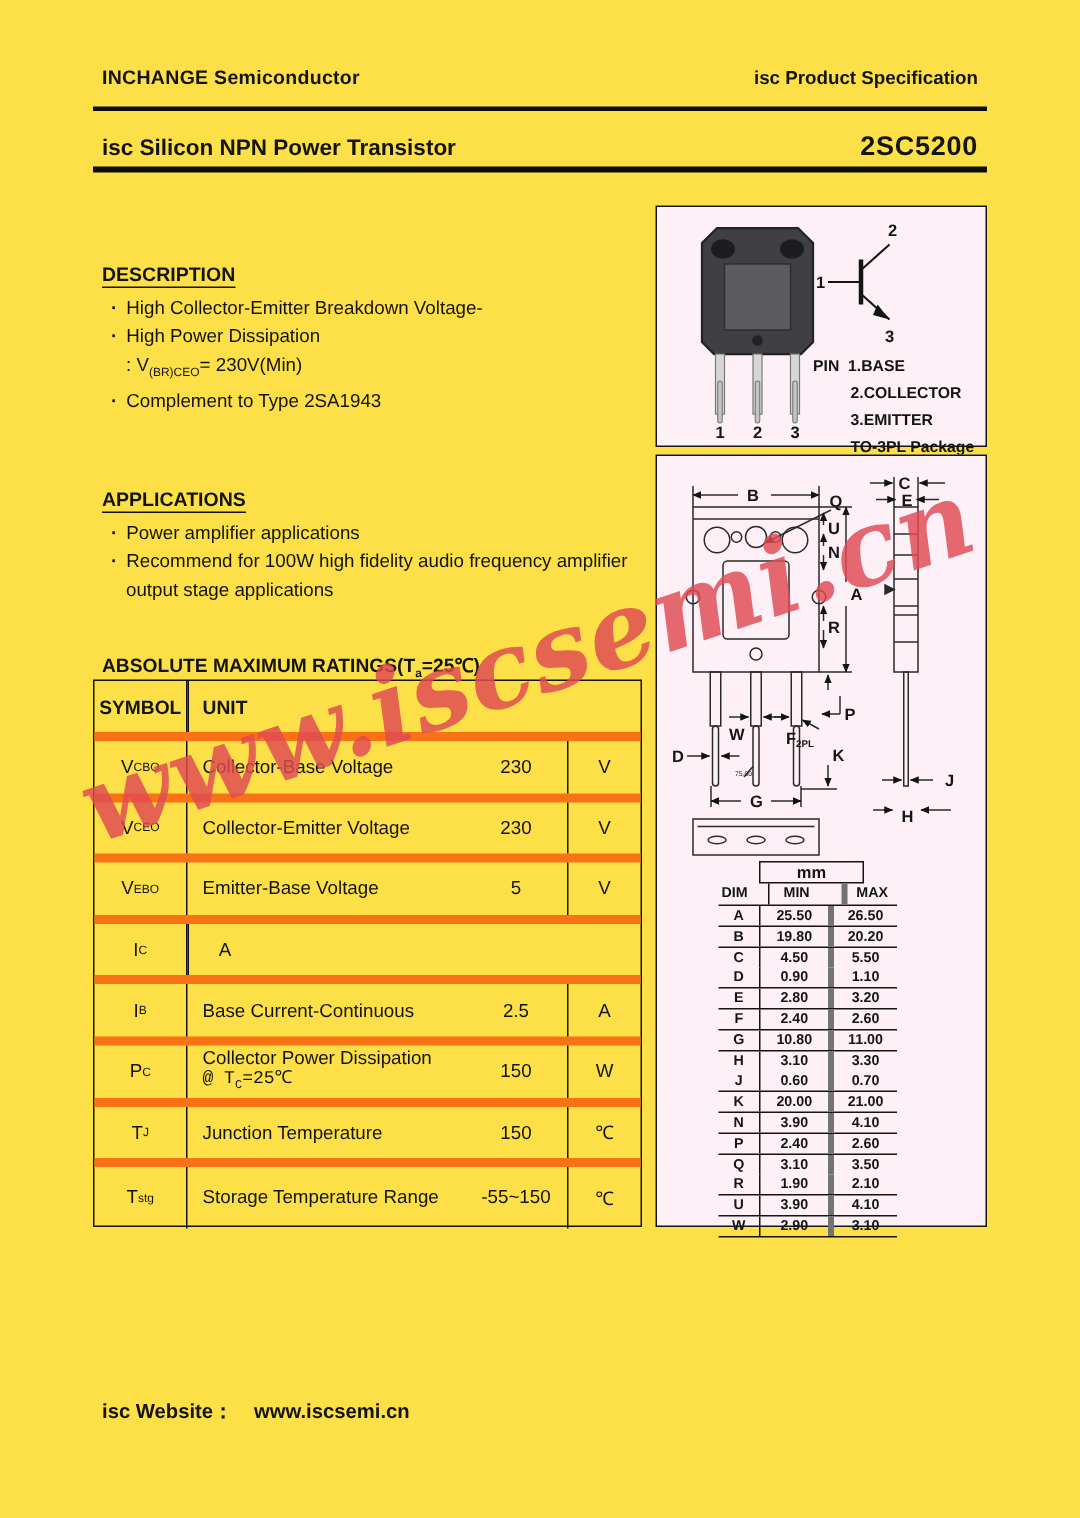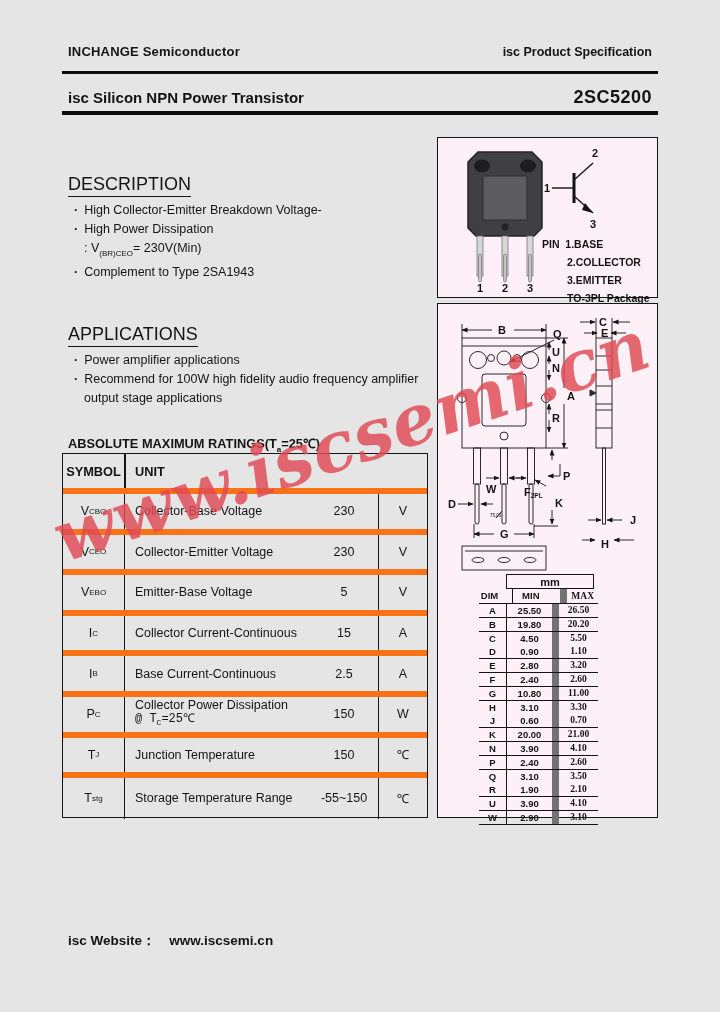--- a/index.html
+++ b/index.html
@@ -1,31 +1,31 @@
 <!DOCTYPE html>
 <html><head>
 <meta charset="utf-8">
 <style>
   html,body { margin:0; padding:0; }
   .page {
     position:relative; width:720px; height:1012px;
-    background:#e5e5e5; color:#141414;
+    background:#fde047; color:#141414;
     font-family:"Liberation Sans", sans-serif;
     overflow:hidden;
   }
   .abs { position:absolute; }
   .rule { position:absolute; left:62px; width:596px; background:#0d0d0d; }
   .hdr-row { position:absolute; left:68px; width:584px; display:flex; justify-content:space-between; align-items:baseline; }
   .company { font-weight:bold; font-size:13px; letter-spacing:.2px; }
   .spec { font-weight:bold; font-size:12.5px;padding-left:32px; }
   .brand { font-weight:bold; }
   .doc-title { font-weight:bold; font-size:15px; }
   .part-no { font-weight:bold; font-size:18px; letter-spacing:.5px; }
 
-  .sec-head { font-weight:normal; font-size:18px; display:inline-block;
+  .sec-head { font-weight:bold; font-size:13px; display:inline-block;
     border-bottom:1.4px solid #141414; padding-bottom:1px; }
   .blist { font-size:12.5px; line-height:19px; margin-top:4px; }
   .bl-item { padding-left:6px; }
   .bullet { font-weight:bold; margin-right:6px; }
   .cont { padding-left:16px; }
   sub { font-size:8px; }
 
   
   .rt-head-title { position:absolute; left:68px; top:434px; font-weight:bold; font-size:12.8px; }
   .rt { position:absolute; left:62px; top:453px; width:366px; height:365px;
@@ -48,26 +48,26 @@
   .legend { position:absolute; left:104px; top:97px; font-size:10.5px; font-weight:bold; line-height:18px; white-space:nowrap; }
   .legend .ind { padding-left:25px; }
   .dl { font-family:"Liberation Sans",sans-serif; font-size:11px; font-weight:bold; fill:#141414; }
   .dls { font-size:6.5px; }
   .tiny { font-size:4.5px; font-weight:normal; }
 
   
   .dimt { position:absolute; left:41px; top:270px; width:119px; font-weight:bold; color:#141414; }
   .dim-mm-row { display:flex; height:15px; }
   .dim-empty { width:27px; }
-  .dim-mm { width:88px; box-sizing:border-box; border:1px solid #141414; text-align:center; font-size:11px; line-height:14px; }
+  .dim-mm { width:70px; box-sizing:border-box; border:1px solid #141414; text-align:center; font-size:11px; line-height:14px; }
   .dim-hrow { display:flex; height:14px; border-bottom:1px solid #141414; font-size:9.5px; }
   .dim-hrow > div, .dim-row > div { box-sizing:border-box; text-align:center; }
   .d-c0 { width:27px; }
   .d-c1 { width:46px; border-left:1px solid #141414; }
-  .d-c2 { width:46px; border-left:7px solid #737373;font-family:Liberation Serif, serif; }
+  .d-c2 { width:46px; border-left:4px solid #737373; }
   .dim-row { display:flex; height:13px; font-size:9.5px; line-height:13px; border-bottom:1px solid #141414; }
   .dim-body .dim-row:nth-child(3),
   .dim-body .dim-row:nth-child(8),
   .dim-body .dim-row:nth-child(13) { border-bottom:none; }
   .dim-hrow { line-height:14px;gap:12px; }
 
   .watermark {
     position:absolute; left:56px; top:498px; z-index:60;
     font-family:"DejaVu Serif", serif; font-style:italic; font-weight:bold;
     font-size:70px; letter-spacing:1px; white-space:nowrap;
@@ -161,27 +161,20 @@
           </div>
           <div class="c-val">5</div>
         </div>
         <div class="c-unit">V</div>
       </div>
         <div class="rt-row">
         <div class="c-sym">
             <span>I</span>
             <sub>C</sub>
           </div>
-        <div class="c-pv">
-          <div class="c-param">
-            <div>Collector Current-Continuous</div>
-            <div class="p2"><span></span><sub></sub><span></span></div>
-          </div>
-          <div class="c-val">15</div>
-        </div>
         <div class="c-unit">A</div>
       </div>
         <div class="rt-row">
         <div class="c-sym">
             <span>I</span>
             <sub>B</sub>
           </div>
         <div class="c-pv">
           <div class="c-param">
             <div>Base Current-Continuous</div>

